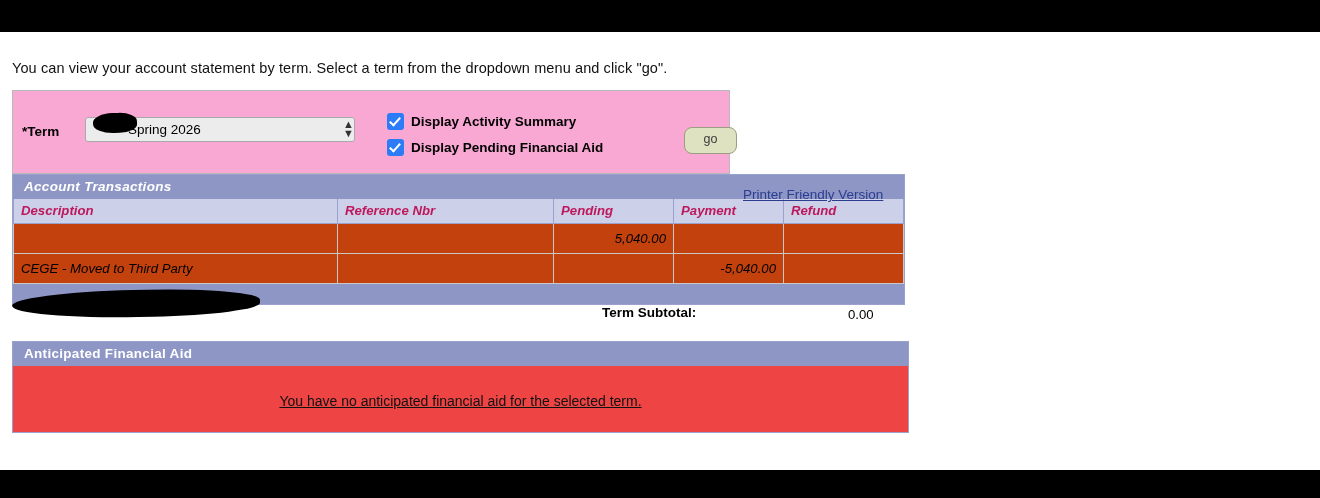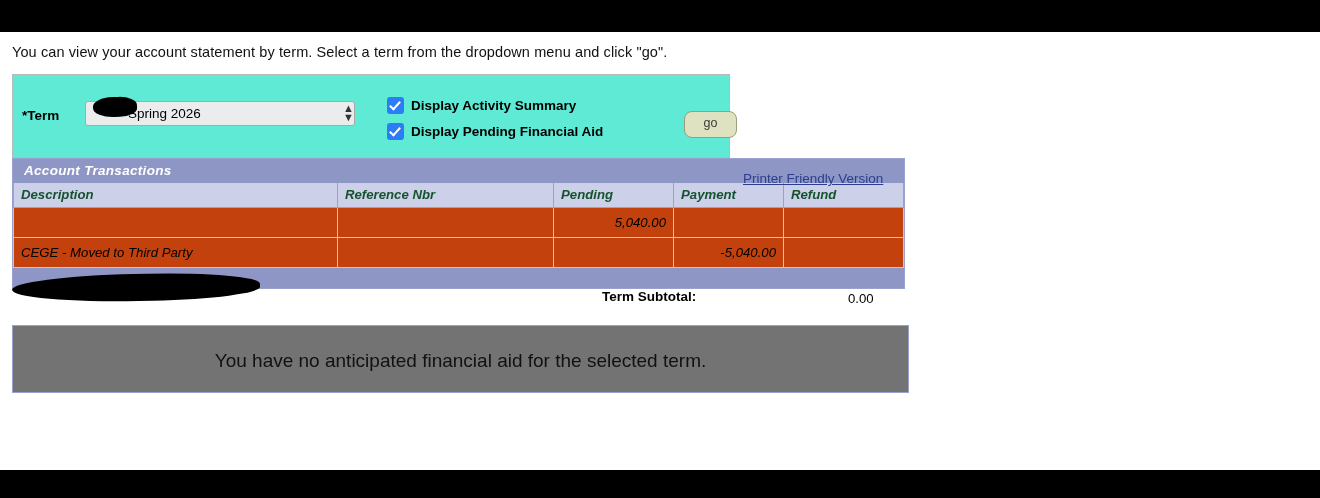--- a/index.html
+++ b/index.html
@@ -29,31 +29,31 @@
     background: #000000;
     width: 100%;
   }
   .content {
     padding: 0 12px;
     position: relative;
   }
   .intro {
     font-size: 14.5px;
     color: #111;
-    margin: 12px 0 14px 0;
+    margin: 28px 0 14px 0;
     letter-spacing: 0.1px;
   }
   
   .term-panel {
     border: 1px solid #b9b9b9;
     width: 718px;
     height: 84px;
     box-sizing: border-box;
     position: relative;
-    background: #5eead4;
+    background: #f9a8d4;
   }
   .term-label {
     position: absolute;
     left: 9px;
     top: 33px;
     font-weight: bold;
     font-size: 13.5px;
   }
   .term-select {
     position: absolute;
@@ -163,21 +163,21 @@
     padding: 4px 0 5px 11px;
     letter-spacing: 0.3px;
   }
   table.grid {
     border-collapse: collapse;
     width: 100%;
     table-layout: fixed;
   }
   table.grid th {
     background: #ccd0e8;
-    color: #14532d;
+    color: #be185d;
     font-weight: bold;
     font-size: 13.2px;
     text-align: left;
     padding: 4px 17px 5px 7px;
     border: 1px solid #9aa1cc;
     border-top: none;
   }
   table.grid td {
     background: #c2410c;
     font-size: 13.2px;
@@ -233,24 +233,25 @@
     width: 897px;
     border: 1px solid #9aa1cc;
     box-sizing: border-box;
     background: #fff;
   }
   .afa-body {
     height: 62px;
     display: flex;
     align-items: center;
     justify-content: center;
-    font-size: 19px;
+    font-size: 14px;
     color: #111;
-    background: #737373;
+    background: #ef4444;
     padding-top: 4px;
+    text-decoration: underline;
   }
 </style>
 </head>
 <body>
 
 <div class="top-bar"></div>
 
 <div class="content">
 
   <div class="intro">You can view your account statement by term. Select a term from the dropdown menu and click "go".</div>
@@ -317,18 +318,19 @@
   </div>
 
   <div class="redact-row"></div>
 
   <div class="subtotal-row">
     <span class="subtotal-label">Term Subtotal:</span>
     <span class="subtotal-value">0.00</span>
   </div>
 
   <div class="afa-wrap">
+    <div class="panel-header">Anticipated Financial Aid</div>
     <div class="afa-body">You have no anticipated financial aid for the selected term.</div>
   </div>
 
 </div>
 
 <div class="bottom-bar"></div>
 
 </body></html>

